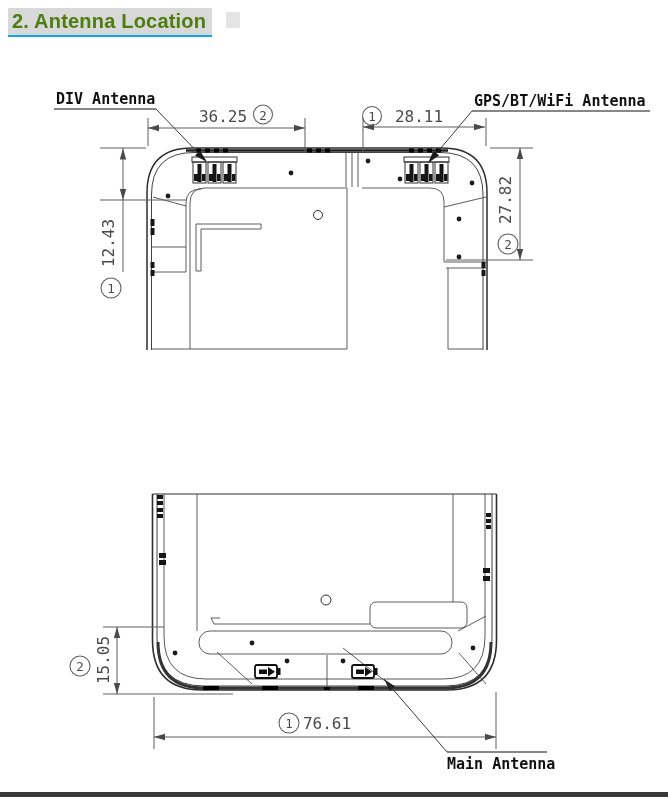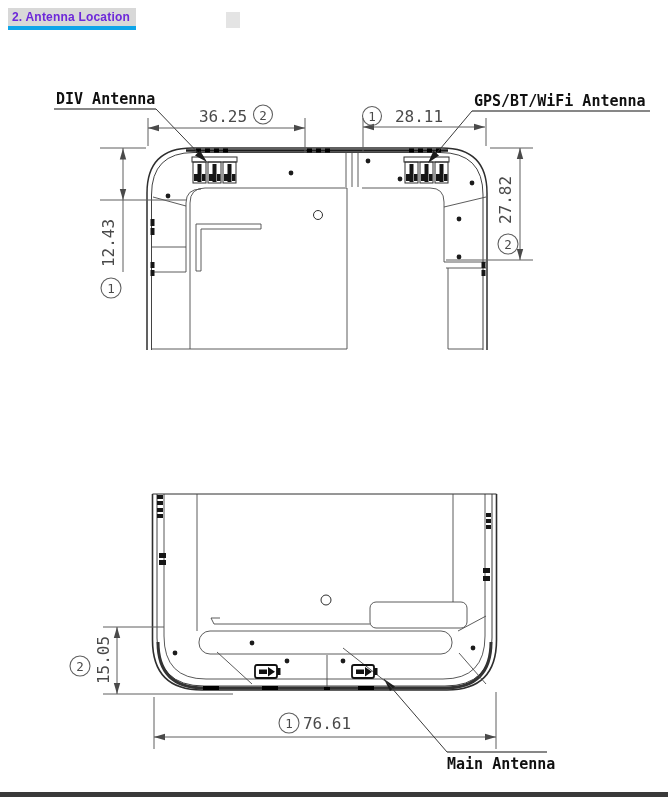--- a/index.html
+++ b/index.html
@@ -2,24 +2,24 @@
 <html><head>
 <meta charset="utf-8">
 <style>
   html,body{margin:0;padding:0;}
   body{
     width:668px;height:800px;position:relative;background:#ffffff;overflow:hidden;
     font-family:"Liberation Sans", sans-serif;
   }
   .section-title{
     position:absolute;left:8px;top:8px;
-    font-size:12px;font-weight:bold;color:#6d28d9;
+    font-size:20px;font-weight:bold;color:#4d7c0f;
     background:#d8d8d8;
     padding:2px 6px 2px 4px;
-    border-bottom:4px solid #0ea5e9;
+    border-bottom:2px solid #0ea5e9;
     letter-spacing:0.2px;
   }
   .title-tail{
     position:absolute;left:226px;top:12px;width:14px;height:16px;background:#e4e4e4;
   }
   svg{position:absolute;left:0;top:0;}
   svg text{font-family:"DejaVu Sans Mono", monospace;}
   .cad-label{font-size:15px;font-weight:bold;fill:#101010;}
   .dim-text{font-size:16px;fill:#4a4a4a;}
   .ref-digit{font-size:12.5px;fill:#4a4a4a;}

